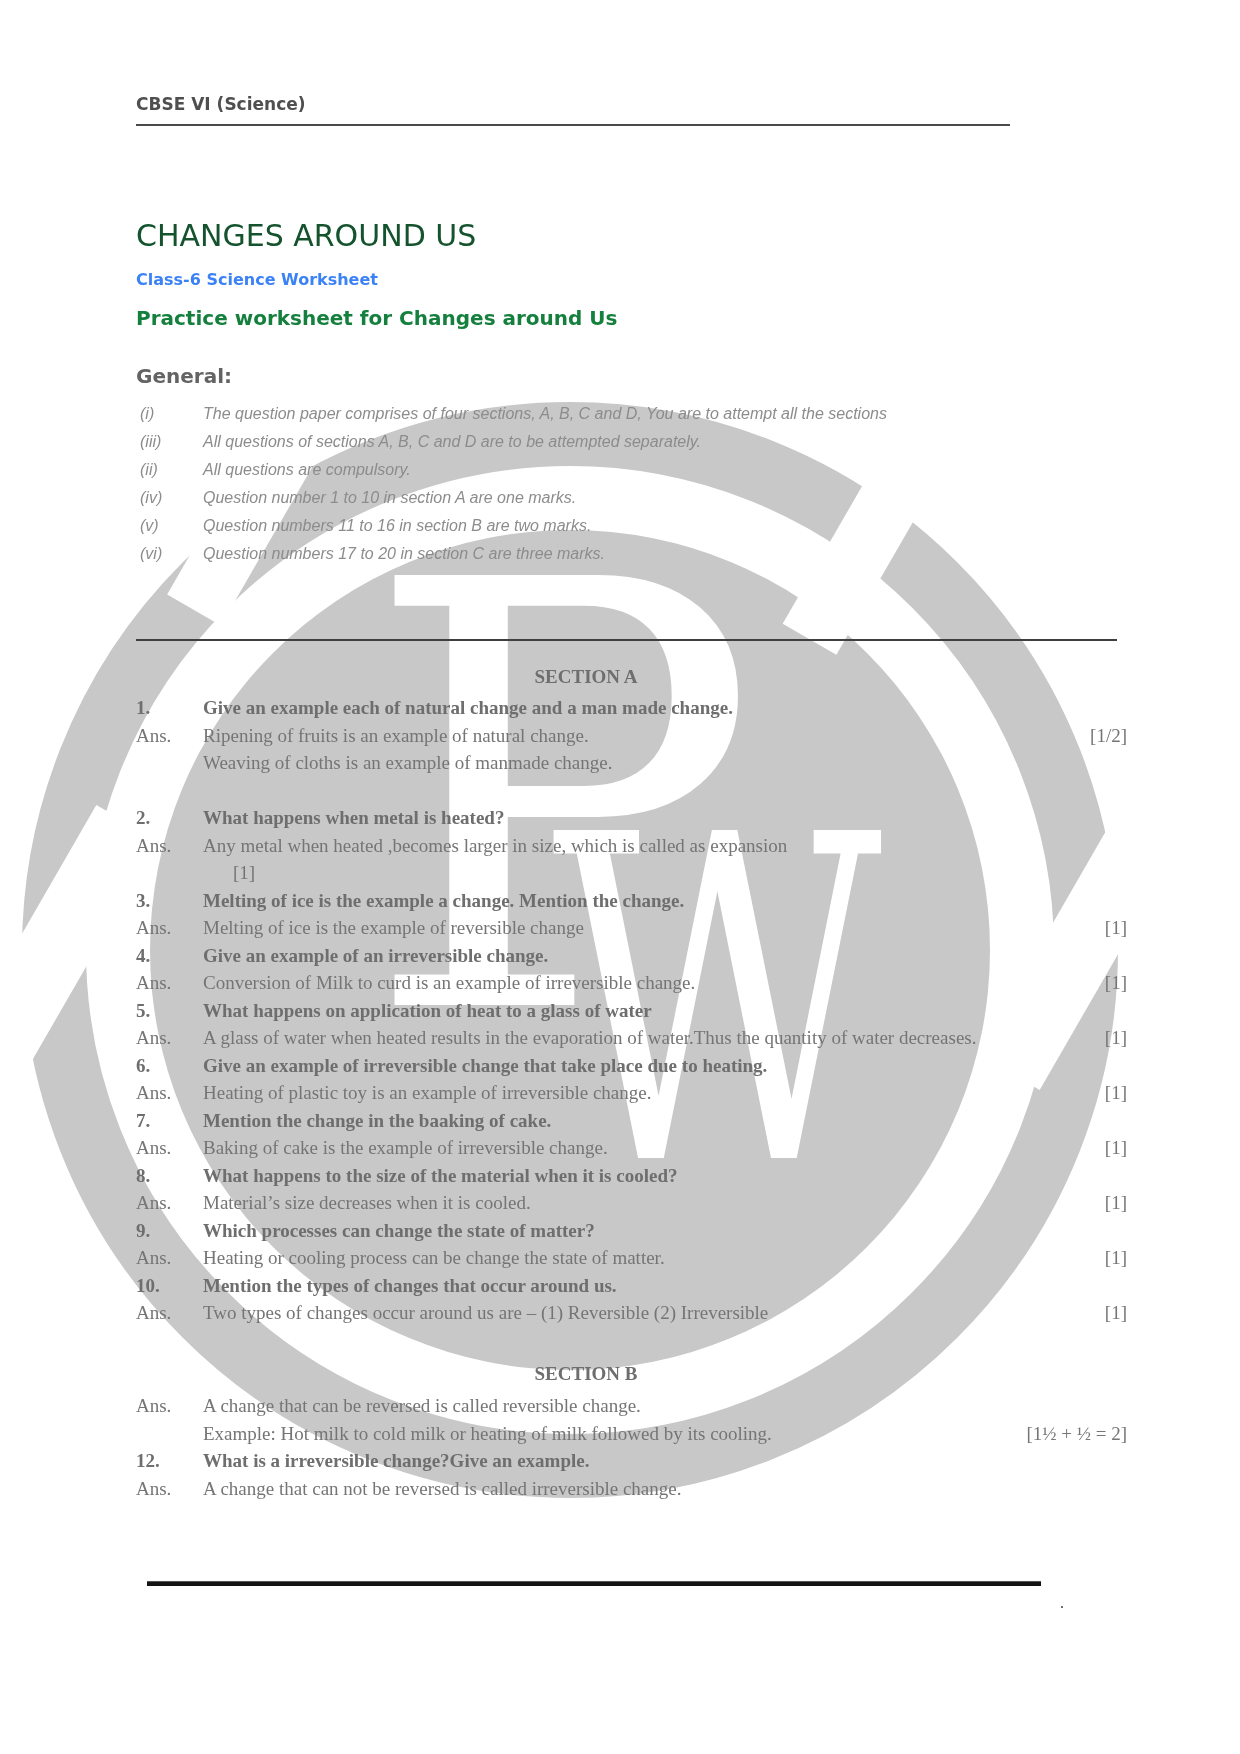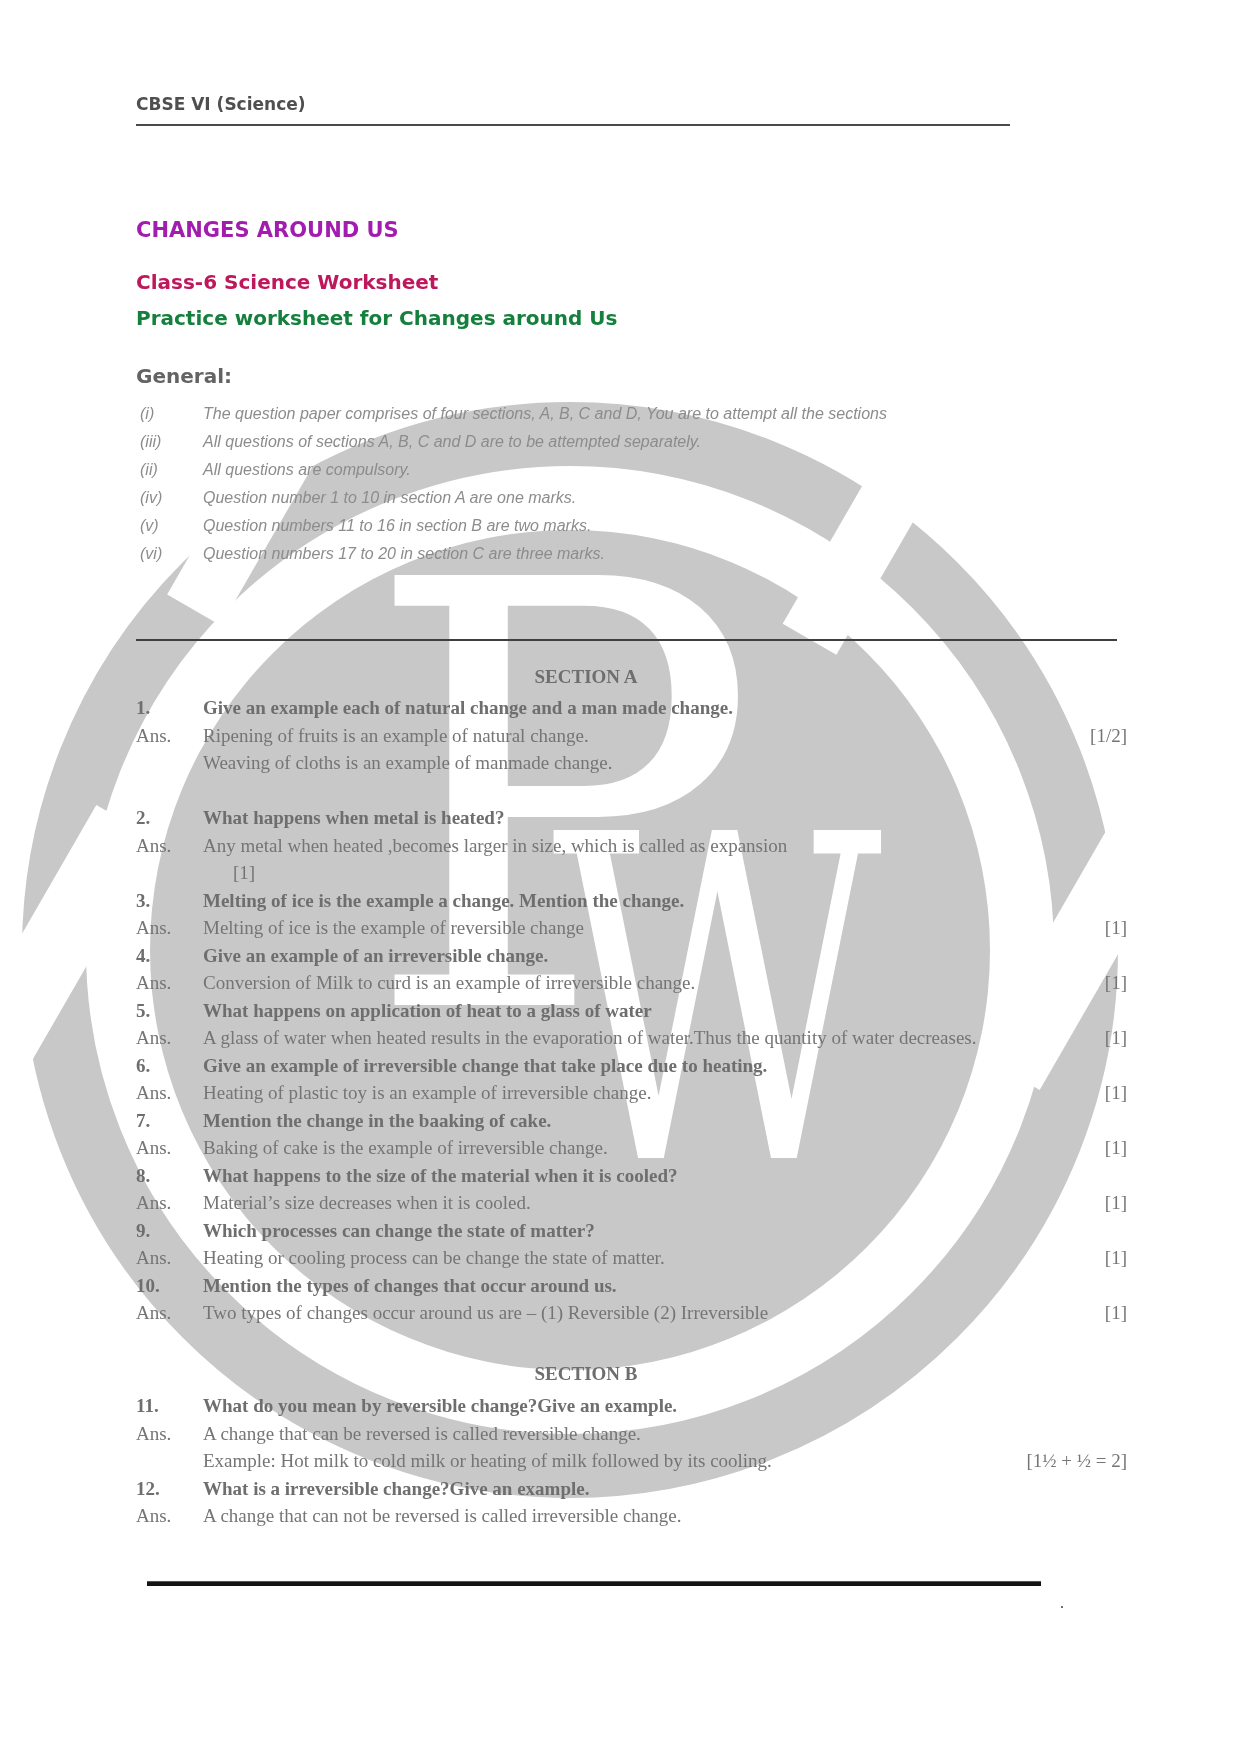--- a/index.html
+++ b/index.html
@@ -9,23 +9,23 @@
   .wm{position:absolute;left:0;top:0;z-index:0;}
   .content{position:absolute;left:0;top:2px;width:1240px;height:1679px;z-index:1;}
 
   
   .hdr{position:absolute;left:136px;top:92px;font-family:"DejaVu Sans","Liberation Sans",sans-serif;
        font-weight:bold;font-size:17px;color:#4f4f4f;letter-spacing:0px;}
   .hdr-rule{position:absolute;left:136px;top:122px;width:874px;height:2px;background:#4a4a4a;}
 
   
   .title{position:absolute;left:136px;top:216px;font-family:"DejaVu Sans","Liberation Sans",sans-serif;
-         font-weight:700;font-size:21px;color:#a21caf;}
+         font-weight:400;font-size:30px;color:#14532d;}
   .sub1{position:absolute;left:136px;top:268px;font-family:"DejaVu Sans","Liberation Sans",sans-serif;
-        font-weight:bold;font-size:20px;color:#be185d;}
+        font-weight:bold;font-size:16px;color:#3b82f6;}
   .sub2{position:absolute;left:136px;top:304px;font-family:"DejaVu Sans","Liberation Sans",sans-serif;
         font-weight:bold;font-size:20px;color:#15803d;}
 
   
   .general{position:absolute;left:136px;top:362px;font-family:"DejaVu Sans","Liberation Sans",sans-serif;
            font-weight:bold;font-size:20px;color:#636363;}
   .instructions{position:absolute;left:136px;top:398px;width:900px;
                 font-family:"Liberation Sans","DejaVu Sans",sans-serif;
                 font-style:italic;font-size:16px;color:#8c8c8c;}
   .instr-line{position:relative;height:28px;line-height:28px;}
@@ -254,25 +254,20 @@
         <div class="line">
           <span class="lbl">Ans.</span>
           <span class="txt">Two types of changes occur around us are – (1) Reversible (2) Irreversible</span>
           <span class="marks">[1]</span>
         </div>
       </div>
 
     <div class="sec-head b">SECTION B</div>
     <div class="qa b">
 
-        <div class="line bold">
-          <span class="lbl">11.</span>
-          <span class="txt">What do you mean by reversible change?Give an example.</span>
-          <span class="marks"></span>
-        </div>
 
         <div class="line">
           <span class="lbl">Ans.</span>
           <span class="txt">A change that can be reversed is called reversible change.</span>
           <span class="marks"></span>
         </div>
 
         <div class="line">
           <span class="lbl"></span>
           <span class="txt">Example: Hot milk to cold milk or heating of milk followed by its cooling.</span>

